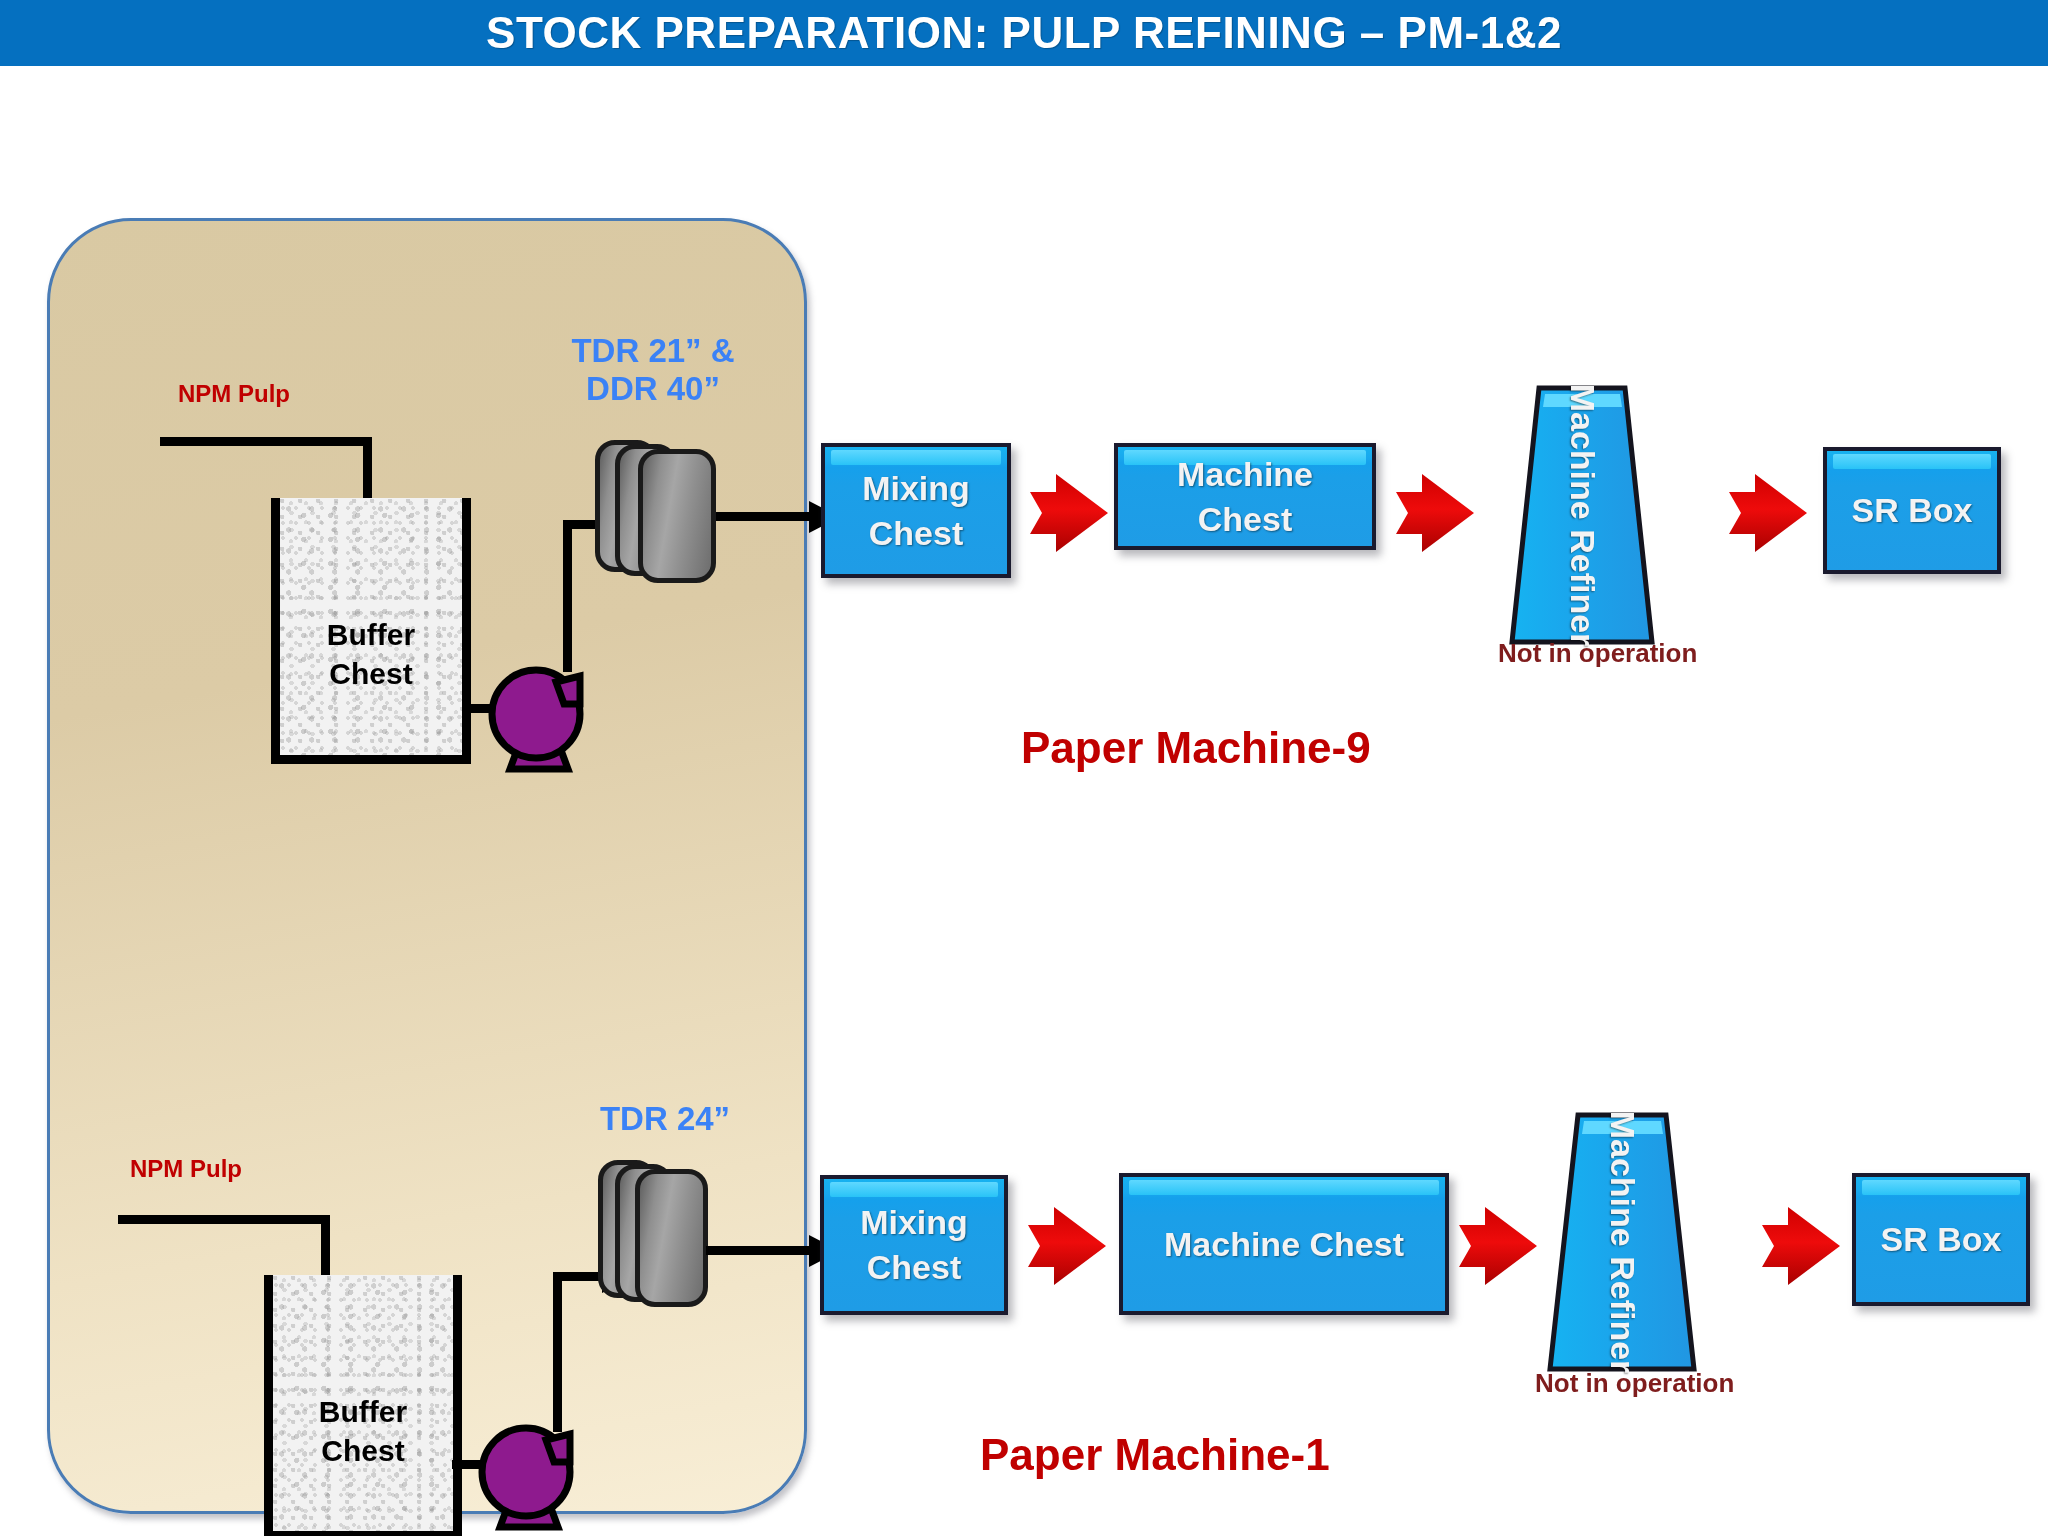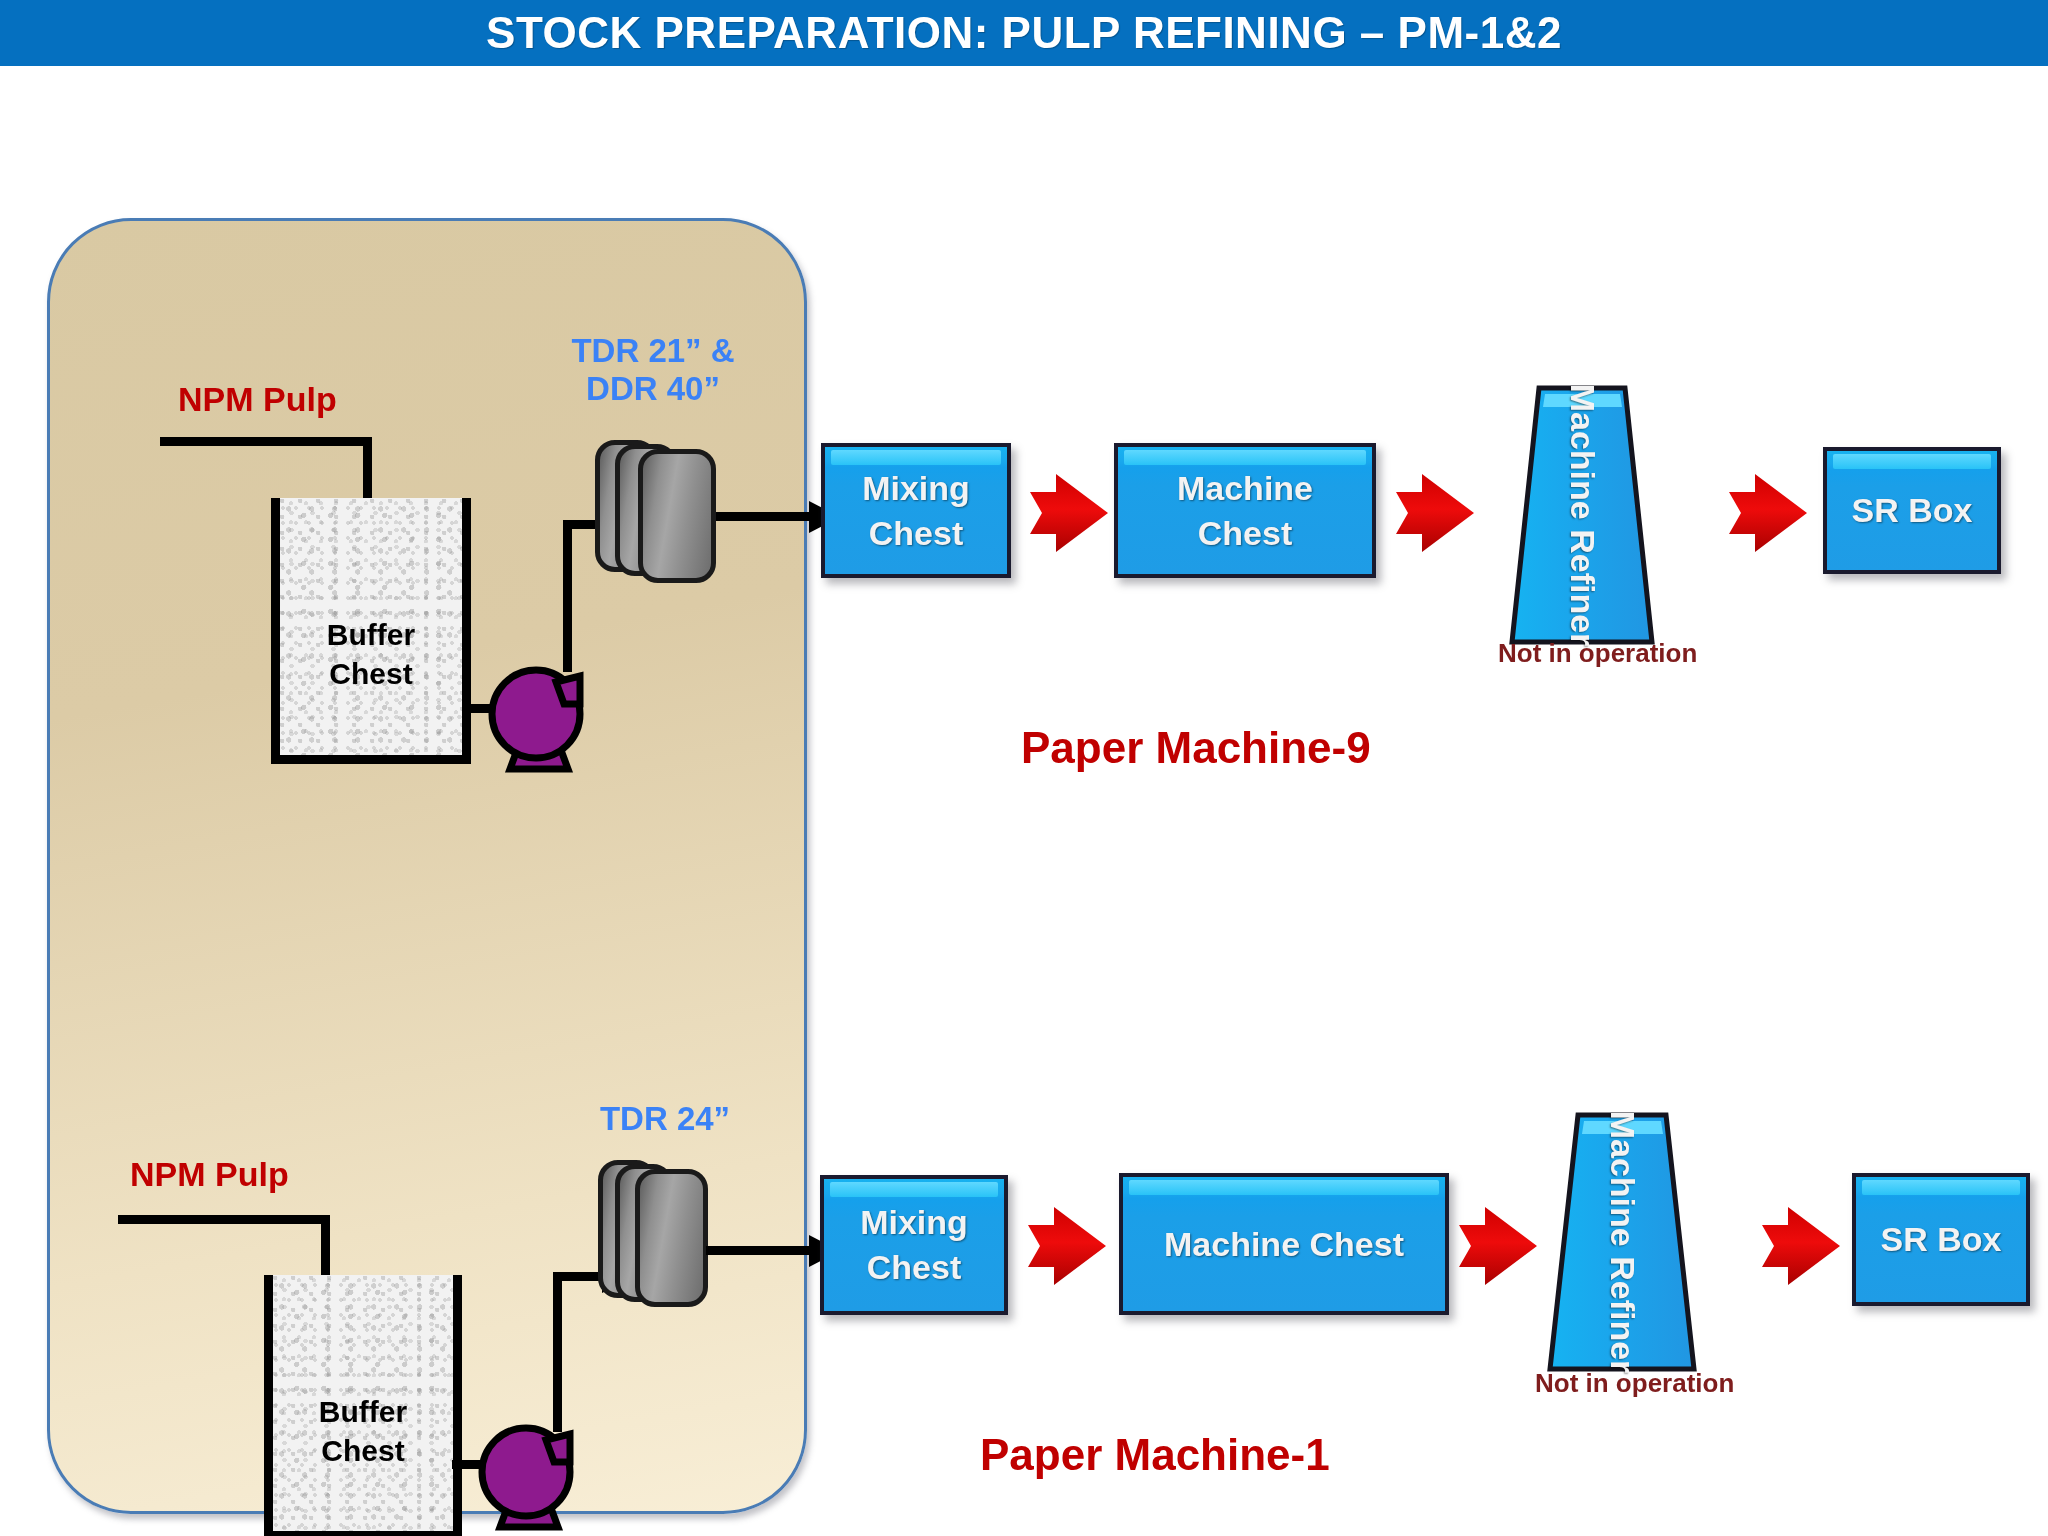--- a/index.html
+++ b/index.html
@@ -25,21 +25,21 @@
     border-radius:84px;
     background:linear-gradient(170deg,#d9c9a3 0%,#dccba6 35%,#efe2c4 75%,#f8eed6 100%);
     box-shadow:3px 5px 6px rgba(120,120,130,.45);
   }
 
   
   .abs{ position:absolute; }
 
   
   .src-label{
-    color:#c00000; font-weight:bold; font-size:34px; white-space:nowrap;
+    color:#c00000; font-weight:bold; font-size:24px; white-space:nowrap;
     font-family:"Liberation Sans", sans-serif;
   }
   
   .eq-label{
     color:#3b82f6; font-weight:bold; font-size:33px; white-space:nowrap;
     text-align:center; line-height:1.16;
     font-family:"Liberation Sans", sans-serif;
   }
 
   
@@ -184,21 +184,21 @@
   <defs>
     <linearGradient id="ra1" x1="0" y1="0" x2="0" y2="1">
       <stop offset="0%" stop-color="#cf0000"></stop>
       <stop offset="45%" stop-color="#ee0b0b"></stop>
       <stop offset="100%" stop-color="#a80000"></stop>
     </linearGradient>
   </defs>
   <polygon points="0,22 26,22 26,4 78,43 26,82 26,64 0,64 12,43" fill="url(#ra1)"></polygon>
 </svg>
 
-<div class="proc-box" style="left:1114px; top:443px; width:262px; height:135px;">
+<div class="proc-box" style="left:1114px; top:443px; width:262px; height:107px;">
   <div class="pb-text">
     <div>Machine</div>
     <div>Chest</div>
   </div>
 </div>
 
 <svg class="red-arrow" style="left:1396px; top:470px;" width="82" height="86" viewBox="0 0 82 86">
   <polygon points="0,22 26,22 26,4 78,43 26,82 26,64 0,64 12,43" fill="url(#ra1)"></polygon>
 </svg>
 

